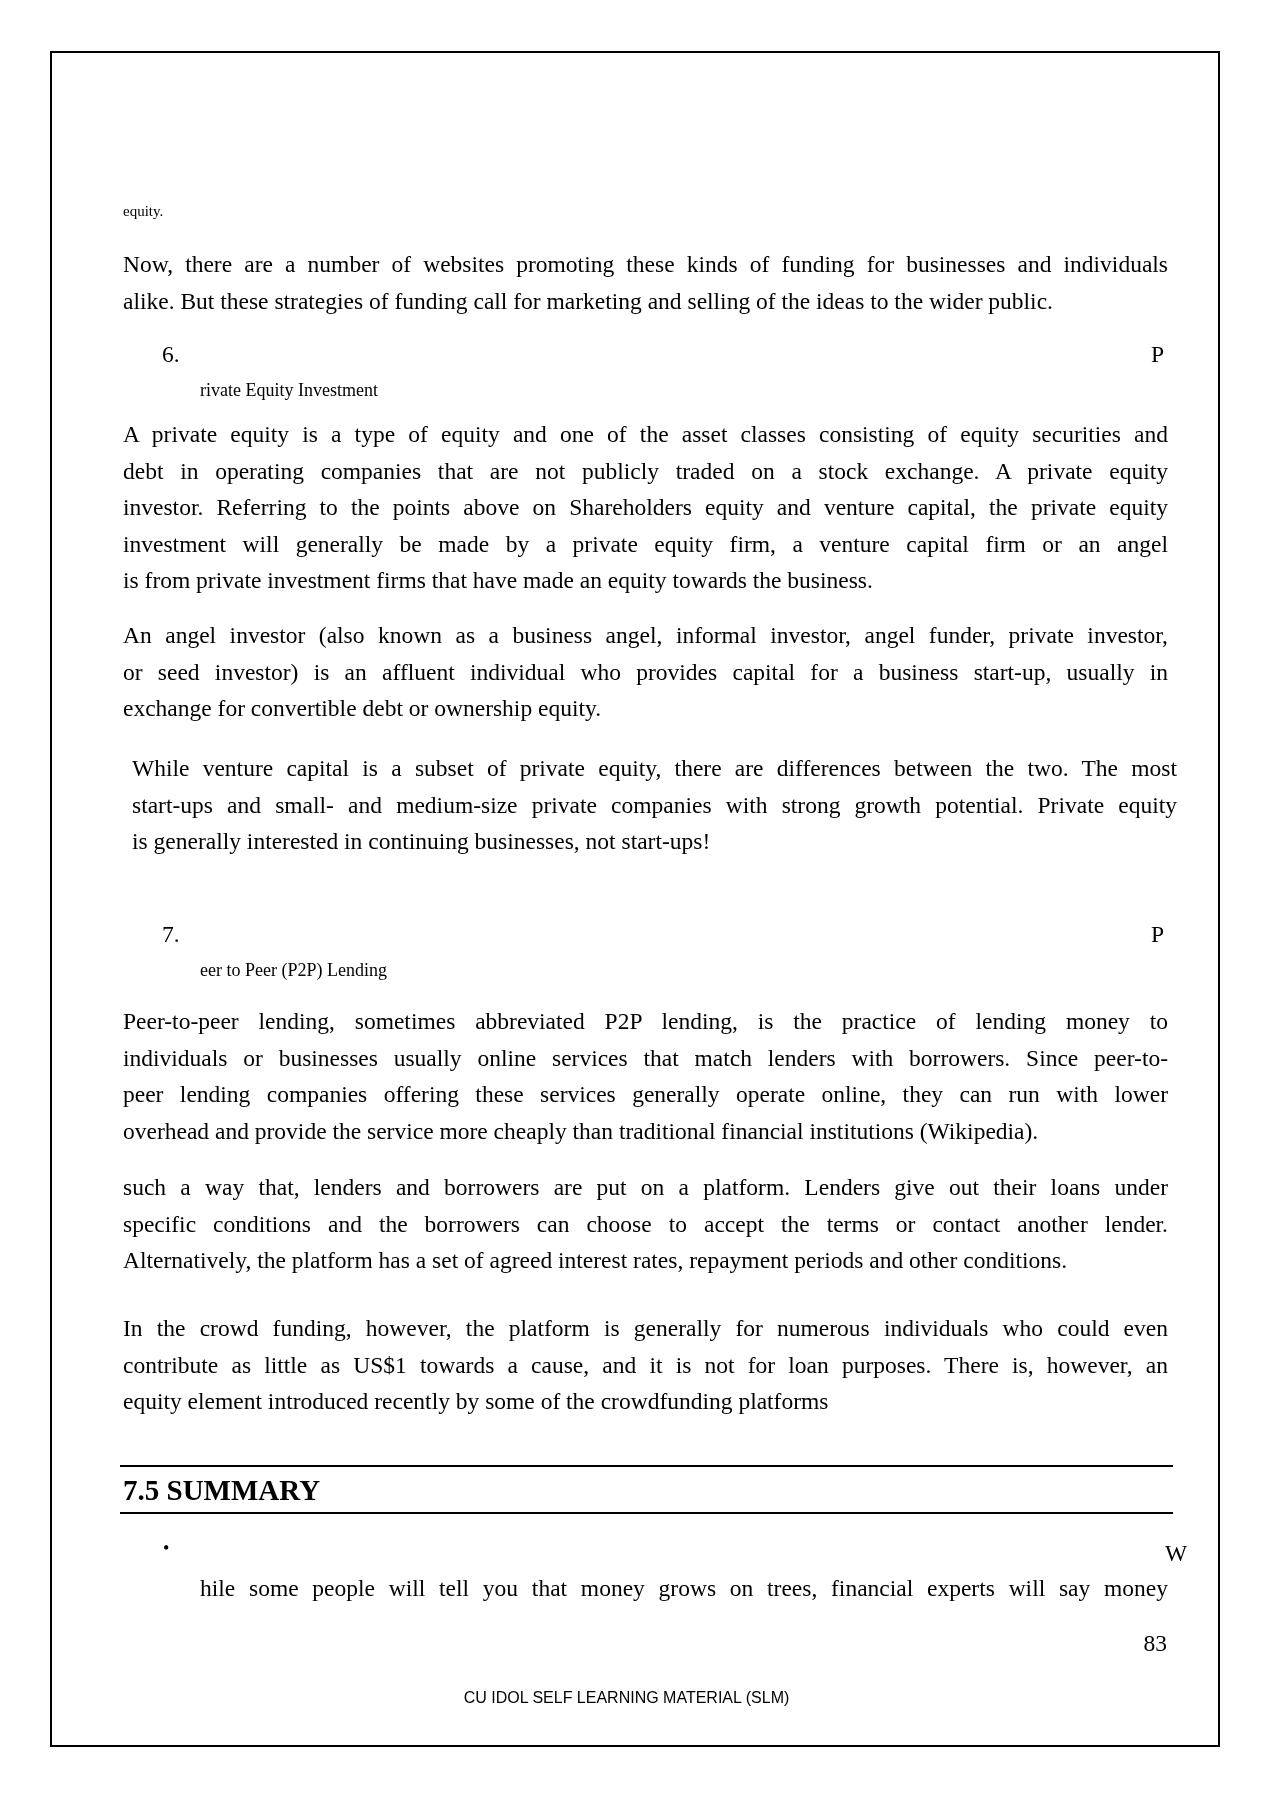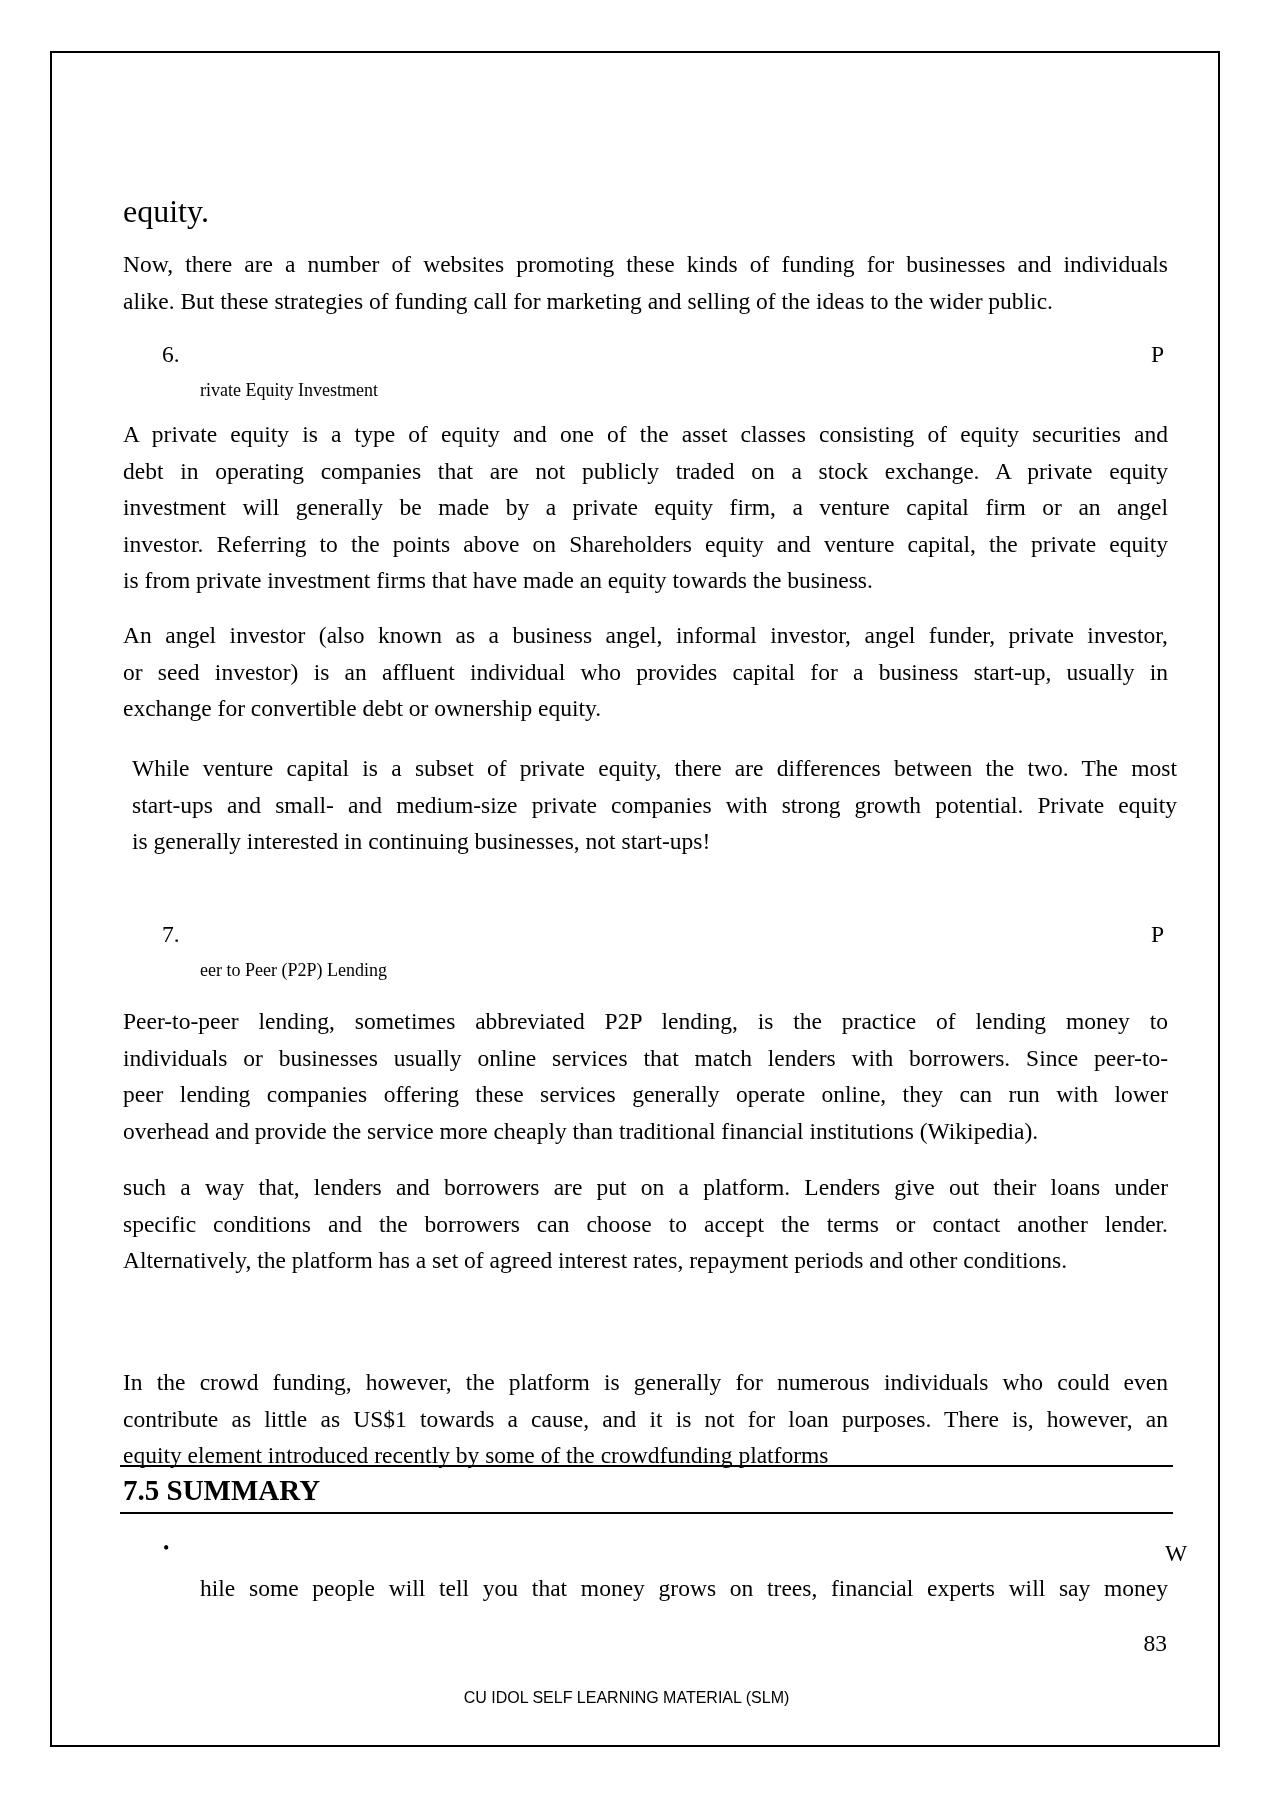--- a/index.html
+++ b/index.html
@@ -1,21 +1,21 @@
 <!DOCTYPE html>
 <html><head>
 <meta charset="utf-8">
 <style>
   html, body { margin: 0; padding: 0; background: #ffffff; }
   body { width: 1273px; height: 1800px; position: relative; overflow: hidden;
          font-family: "Liberation Serif", "DejaVu Serif", serif; color: #000; }
   .page-border { position: absolute; left: 50px; top: 51px; width: 1170px; height: 1696px;
                  border: 2px solid #000; box-sizing: border-box; }
   .content { position: absolute; left: 123px; width: 1045px; }
-  .line { position: absolute; left: 0; width: 1045px; font-size: 32px; line-height: 36.5px;
+  .line { position: absolute; left: 0; width: 1045px; font-size: 15px; line-height: 36.5px;
           white-space: nowrap; }
   .para { position: absolute; left: 0; width: 1045px; font-size: 23.5px; line-height: 36.6px;
           text-align: justify; text-align-last: left; }
   .para .l { display: block; text-align: justify; text-align-last: justify; height: 36.6px; white-space: nowrap; }
   .para .l.last { text-align-last: left; }
   .list-num { position: absolute; font-size: 23.5px; line-height: 36px; }
   .list-cap { position: absolute; font-size: 23.5px; line-height: 36px; }
   .list-rest { position: absolute; font-size: 18px; line-height: 36px; white-space: nowrap; }
   .rule { position: absolute; left: 120px; width: 1053px; height: 0; border-top: 2.5px solid #000; }
   .heading { position: absolute; left: 123px; font-size: 29px; font-weight: bold; line-height: 36px; }
@@ -38,22 +38,22 @@
     <span class="l last">alike. But these strategies of funding call for marketing and selling of the ideas to the wider public.</span>
   </div>
 
   <div class="list-num" style="left:39px; top:336px;">6.</div>
   <div class="list-cap" style="left:1028px; top:336px;">P</div>
   <div class="list-rest" style="left:77px; top:372px;">rivate Equity Investment</div>
 
   <div class="para" style="top:416px;">
     <span class="l">A private equity is a type of equity and one of the asset classes consisting of equity securities and</span>
     <span class="l">debt in operating companies that are not publicly traded on a stock exchange. A private equity</span>
+    <span class="l">investor. Referring to the points above on Shareholders equity and venture capital, the private equity</span>
     <span class="l">investment will generally be made by a private equity firm, a venture capital firm or an angel</span>
-    <span class="l">investor. Referring to the points above on Shareholders equity and venture capital, the private equity</span>
     <span class="l last">is from private investment firms that have made an equity towards the business.</span>
   </div>
 
   <div class="para" style="top:617px;">
     <span class="l">An angel investor (also known as a business angel, informal investor, angel funder, private investor,</span>
     <span class="l">or seed investor) is an affluent individual who provides capital for a business start-up, usually in</span>
     <span class="l last">exchange for convertible debt or ownership equity.</span>
   </div>
 
   <div class="para" style="top:750px;margin-left:9px;">
@@ -72,21 +72,21 @@
     <span class="l">peer lending companies offering these services generally operate online, they can run with lower</span>
     <span class="l last">overhead and provide the service more cheaply than traditional financial institutions (Wikipedia).</span>
   </div>
 
   <div class="para" style="top:1169px;">
     <span class="l">such a way that, lenders and borrowers are put on a platform. Lenders give out their loans under</span>
     <span class="l">specific conditions and the borrowers can choose to accept the terms or contact another lender.</span>
     <span class="l last">Alternatively, the platform has a set of agreed interest rates, repayment periods and other conditions.</span>
   </div>
 
-  <div class="para" style="top:1364px;">
+  <div class="para" style="top:1310px;">
     <span class="l">In the crowd funding, however, the platform is generally for numerous individuals who could even</span>
     <span class="l">contribute as little as US$1 towards a cause, and it is not for loan purposes. There is, however, an</span>
     <span class="l last">equity element introduced recently by some of the crowdfunding platforms</span>
   </div>
 
   <div class="bullet" style="left:40px; top:1530px;">•</div>
   <div class="list-cap" style="left:1042px; top:1535px;">W</div>
   <div class="para" style="left:77px; width:968px; top:1570px;">
     <span class="l" style="width:968px;">hile some people will tell you that money grows on trees, financial experts will say money</span>
   </div>

